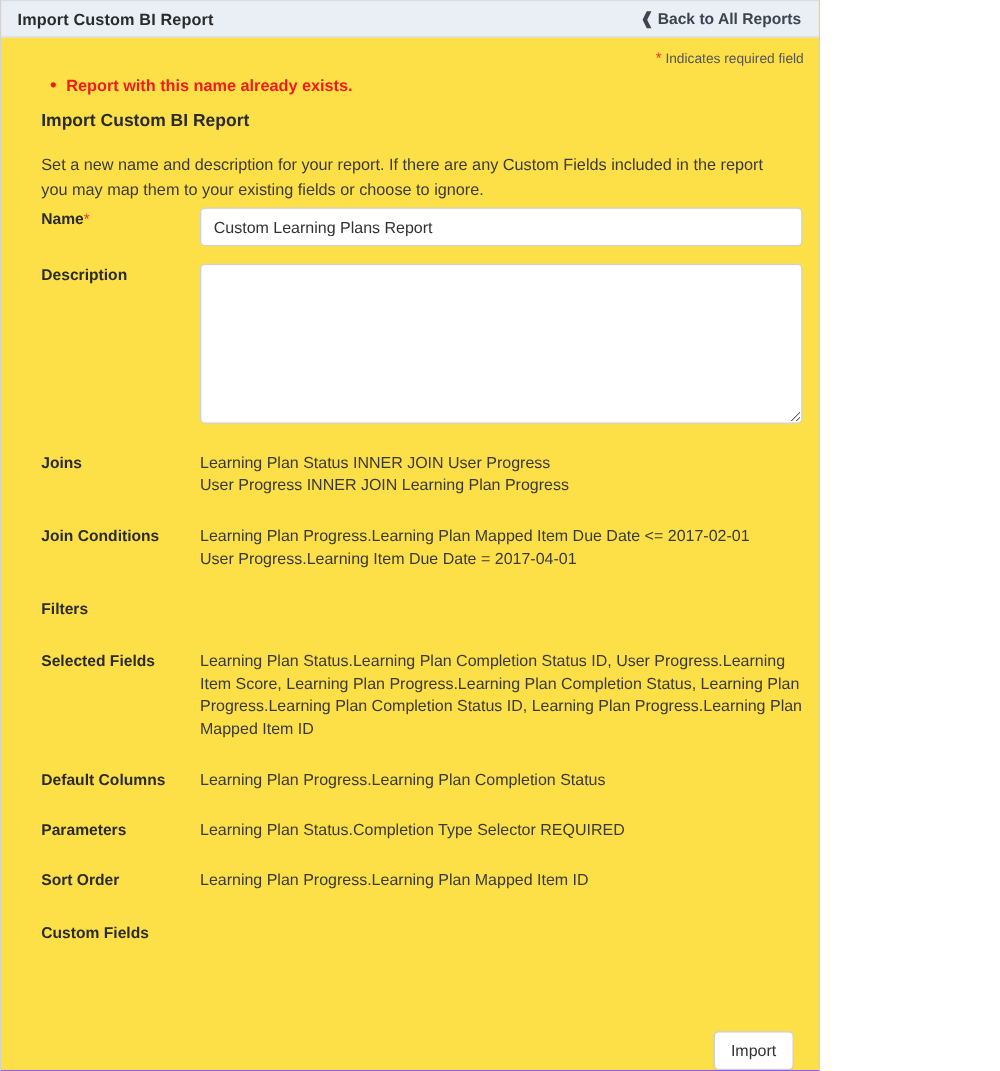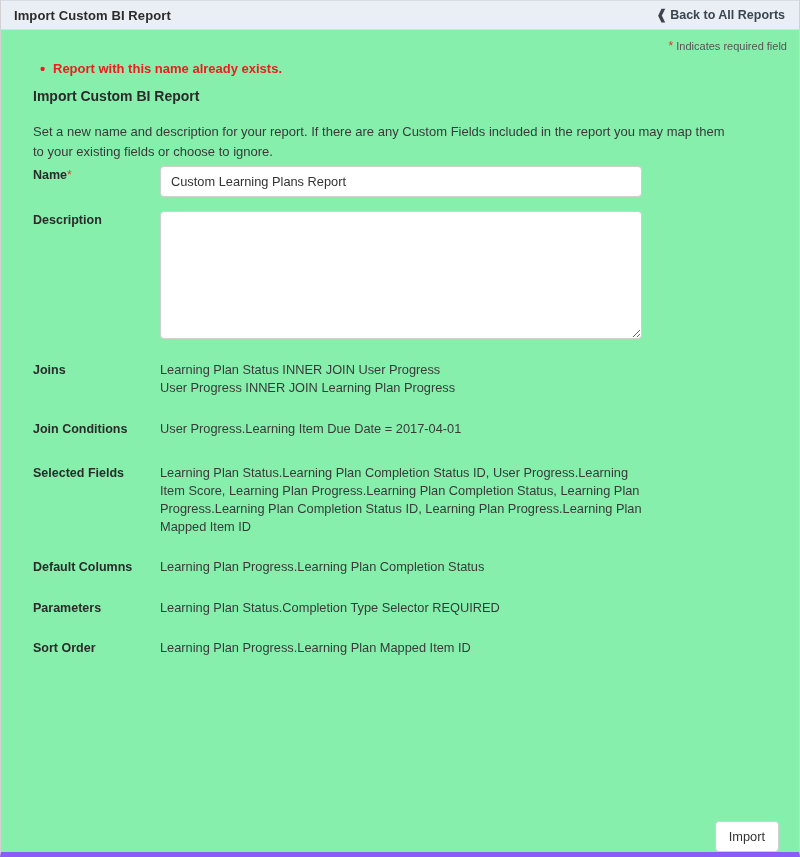--- a/index.html
+++ b/index.html
@@ -11,26 +11,26 @@
   body {
     width: 800px;
     height: 857px;
     font-family: "Liberation Sans", sans-serif;
     color: #333333;
     overflow: hidden;
   }
 
   #page {
     position: relative;
-    width: 800px;
+    width: 656px;
     height: 857px;
-    background: #86efac;
+    background: #fde047;
     border: 1px solid #d2d2d2;
     border-top: none;
-    border-bottom: 5px solid #8b5cf6;
+    border-bottom: 1px solid #8b5cf6;
   }
 
   
   .titlebar {
     position: relative;
     height: 30px;
     background: #eaeff5;
     border-bottom: 1px solid #d7dde5;
     border-top: 1px solid #d7dde5;
     display: flex;
@@ -254,24 +254,29 @@
       <div class="row-label">Joins</div>
       <div class="row-value">
         <span class="vline">Learning Plan Status INNER JOIN User Progress</span>
         <span class="vline">User Progress INNER JOIN Learning Plan Progress</span>
       </div>
     </div>
 
     <div class="row gap-22">
       <div class="row-label">Join Conditions</div>
       <div class="row-value">
+        <span class="vline">Learning Plan Progress.Learning Plan Mapped Item Due Date &lt;= 2017-02-01</span>
         <span class="vline">User Progress.Learning Item Due Date = 2017-04-01</span>
       </div>
     </div>
 
+    <div class="row gap-22">
+      <div class="row-label">Filters</div>
+      <div class="row-value"></div>
+    </div>
 
     <div class="row gap-26">
       <div class="row-label">Selected Fields</div>
       <div class="row-value">Learning Plan Status.Learning Plan Completion Status ID, User Progress.Learning Item Score, Learning Plan Progress.Learning Plan Completion Status, Learning Plan Progress.Learning Plan Completion Status ID, Learning Plan Progress.Learning Plan Mapped Item ID</div>
     </div>
 
     <div class="row gap-22">
       <div class="row-label">Default Columns</div>
       <div class="row-value">
         <span class="vline">Learning Plan Progress.Learning Plan Completion Status</span>
@@ -285,20 +290,24 @@
       </div>
     </div>
 
     <div class="row gap-22">
       <div class="row-label">Sort Order</div>
       <div class="row-value">
         <span class="vline">Learning Plan Progress.Learning Plan Mapped Item ID</span>
       </div>
     </div>
 
+    <div class="row gap-24">
+      <div class="row-label">Custom Fields</div>
+      <div class="row-value"></div>
+    </div>
 
   </div>
 
   <div class="footer">
     <button class="btn-import">Import</button>
   </div>
 
 </div>
 
 </body></html>

